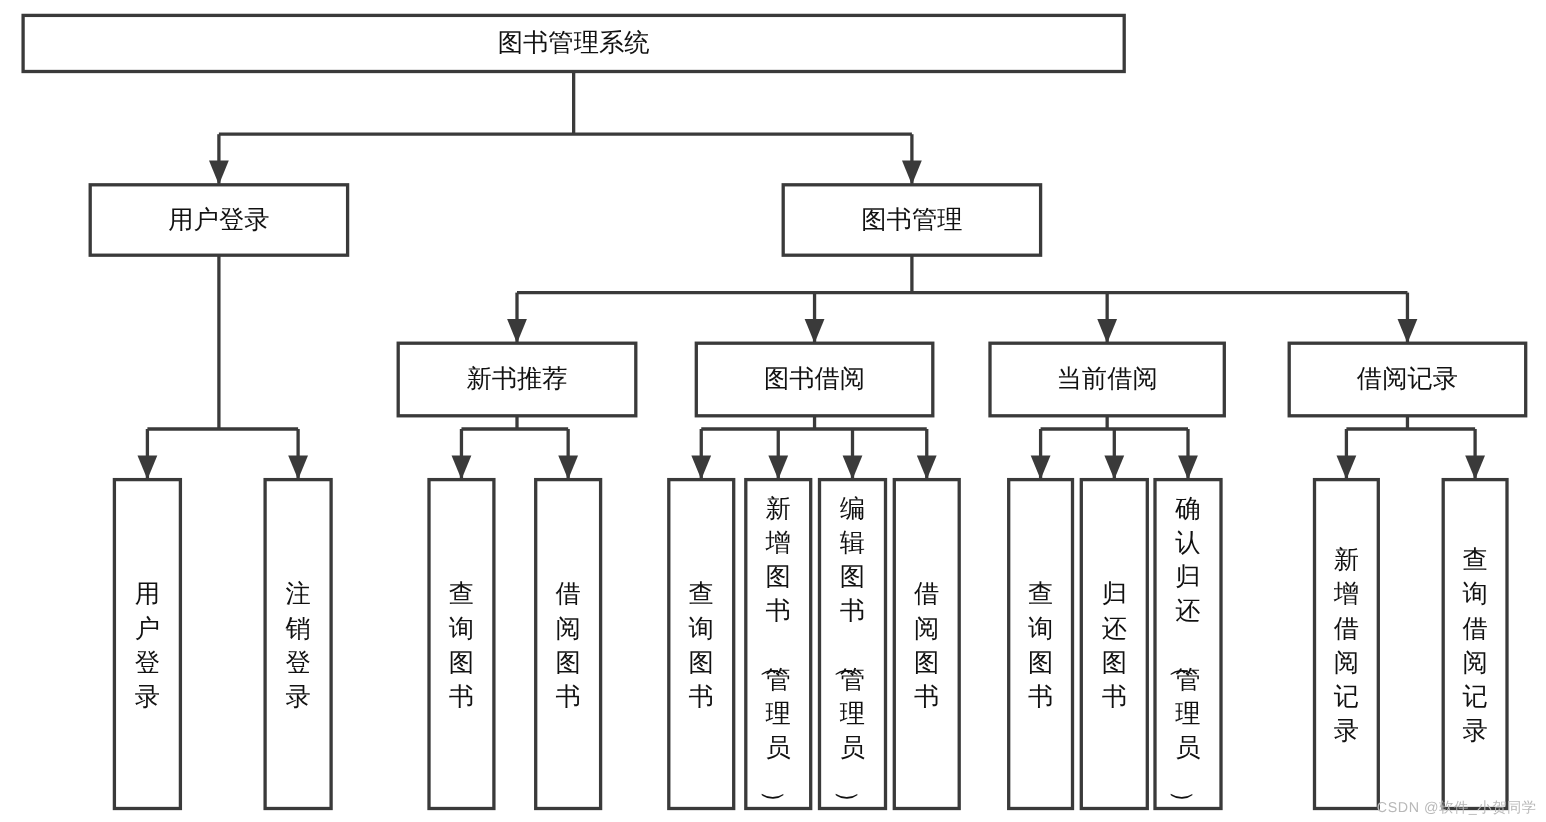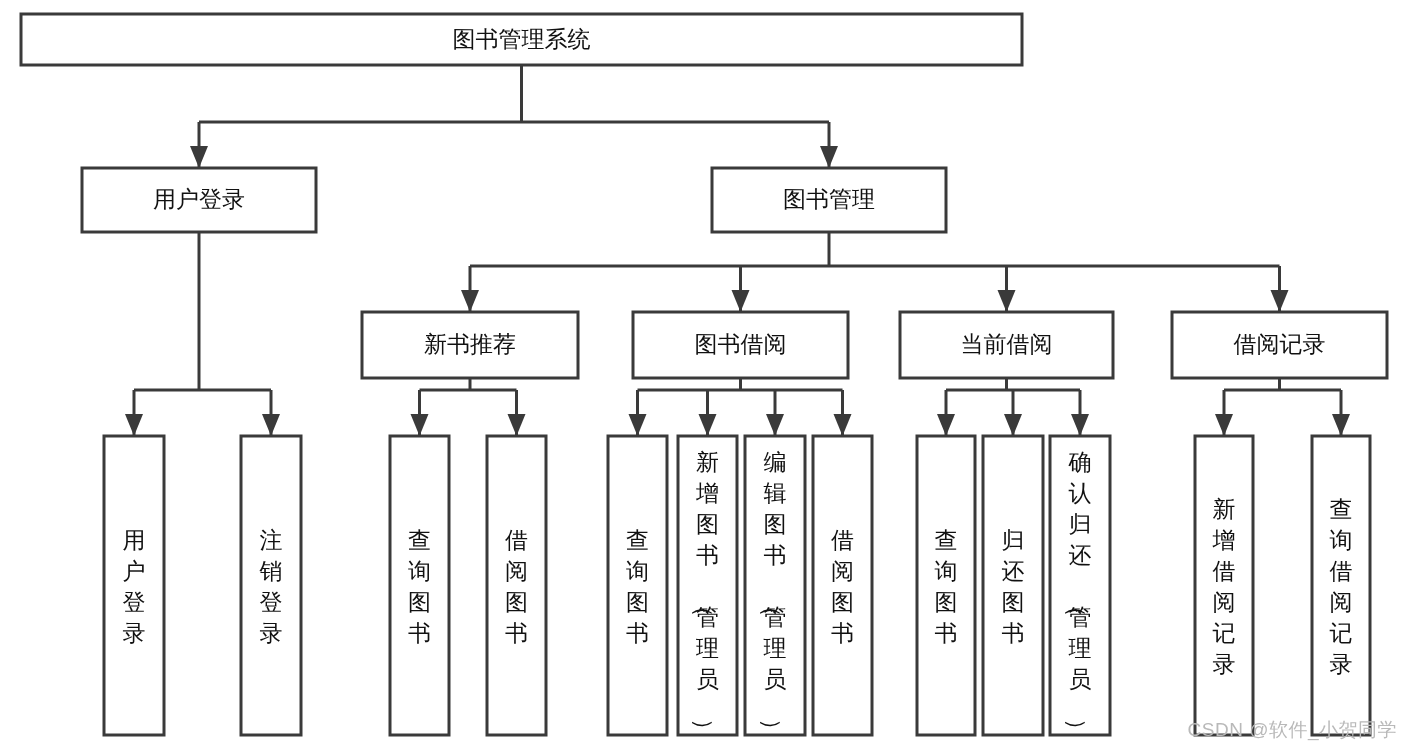--- a/index.html
+++ b/index.html
@@ -8,21 +8,21 @@
   #diagram-root{position:relative;width:1405px;height:747px;background:#fff;}
   svg#tree{position:absolute;left:0;top:0;width:1405px;height:747px;}
   .node-rect{fill:#ffffff;stroke:#3a3a3a;stroke-width:3;}
   .edge{stroke:#3a3a3a;stroke-width:3;fill:none;}
   .arrow-head{fill:#3a3a3a;stroke:none;}
   .node-label-h{font-family:"Liberation Sans","DejaVu Sans",sans-serif;
       font-size:23px;fill:#111111;text-anchor:middle;dominant-baseline:middle;}
   .node-label-v{font-family:"Liberation Sans","DejaVu Sans",sans-serif;
       font-size:23px;fill:#111111;text-anchor:middle;}
   .watermark{position:absolute;right:8px;bottom:4px;color:#b9b9b9;
-      font-size:19px;font-family:"Liberation Sans","DejaVu Sans",sans-serif;
+      font-size:13px;font-family:"Liberation Sans","DejaVu Sans",sans-serif;
       letter-spacing:.5px;white-space:nowrap;}
 </style>
 </head>
 <body>
 
 <div id="diagram-root">
   <svg id="tree" viewBox="0 0 1405 747">
     <g id="edges-layer">
         <g>
           <line x1="521.5" y1="65" x2="521.5" y2="122" class="edge"></line>

